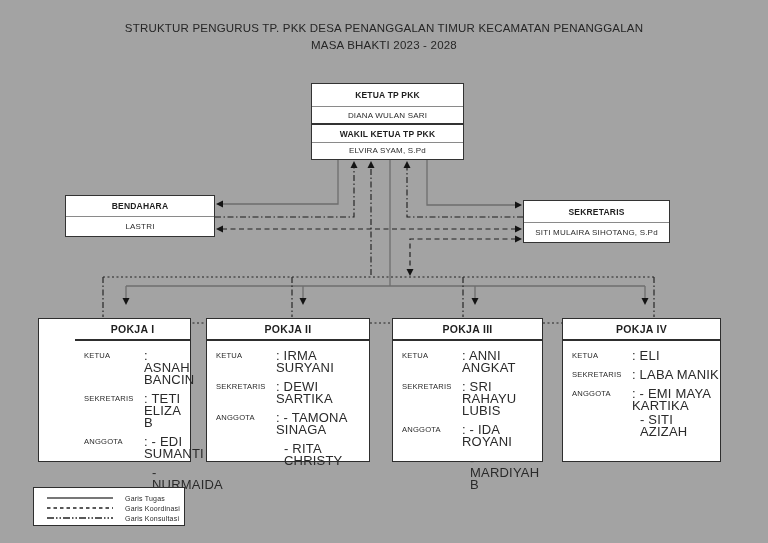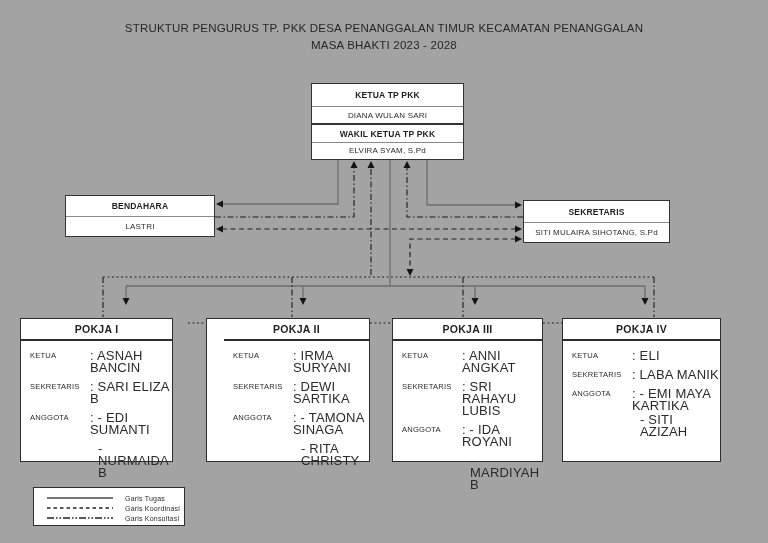--- a/index.html
+++ b/index.html
@@ -100,43 +100,43 @@
   <div class="box" style="left:65px;top:195px;width:150px;height:42px;">
     <div class="rowline hdr" style="height:20px;">BENDAHARA</div>
     <div class="rowline val sep-thin" style="height:19px;">LASTRI</div>
   </div>
 
   <div class="box" style="left:523px;top:200px;width:147px;height:43px;">
     <div class="rowline hdr" style="height:21px;">SEKRETARIS</div>
     <div class="rowline val sep-thin" style="height:19px;">SITI MULAIRA SIHOTANG, S.Pd</div>
   </div>
 
-  <div class="pokja" style="left:20px;width:153px;">
+  <div class="pokja" style="left:38px;width:153px;padding-left:36px;">
     <div class="pokja-h">POKJA I</div>
     <div class="pokja-body">
       <div class="prow">
         <span class="plabel">KETUA</span>
         <span class="pval">: ASNAH BANCIN</span>
       </div>
       <div class="prow">
         <span class="plabel">SEKRETARIS</span>
-        <span class="pval">: SARI ELIZA B</span>
+        <span class="pval">: TETI ELIZA B</span>
       </div>
       <div class="prow">
         <span class="plabel">ANGGOTA</span>
         <span class="pval">: - EDI SUMANTI</span>
       </div>
       <div class="prow">
         <span class="plabel"></span>
         <span class="pval indent">- NURMAIDA B</span>
       </div>
     </div>
   </div>
 
-  <div class="pokja" style="left:206px;width:164px;padding-left:17px;">
+  <div class="pokja" style="left:206px;width:164px;">
     <div class="pokja-h">POKJA II</div>
     <div class="pokja-body">
       <div class="prow">
         <span class="plabel">KETUA</span>
         <span class="pval">: IRMA SURYANI</span>
       </div>
       <div class="prow">
         <span class="plabel">SEKRETARIS</span>
         <span class="pval">: DEWI SARTIKA</span>
       </div>

